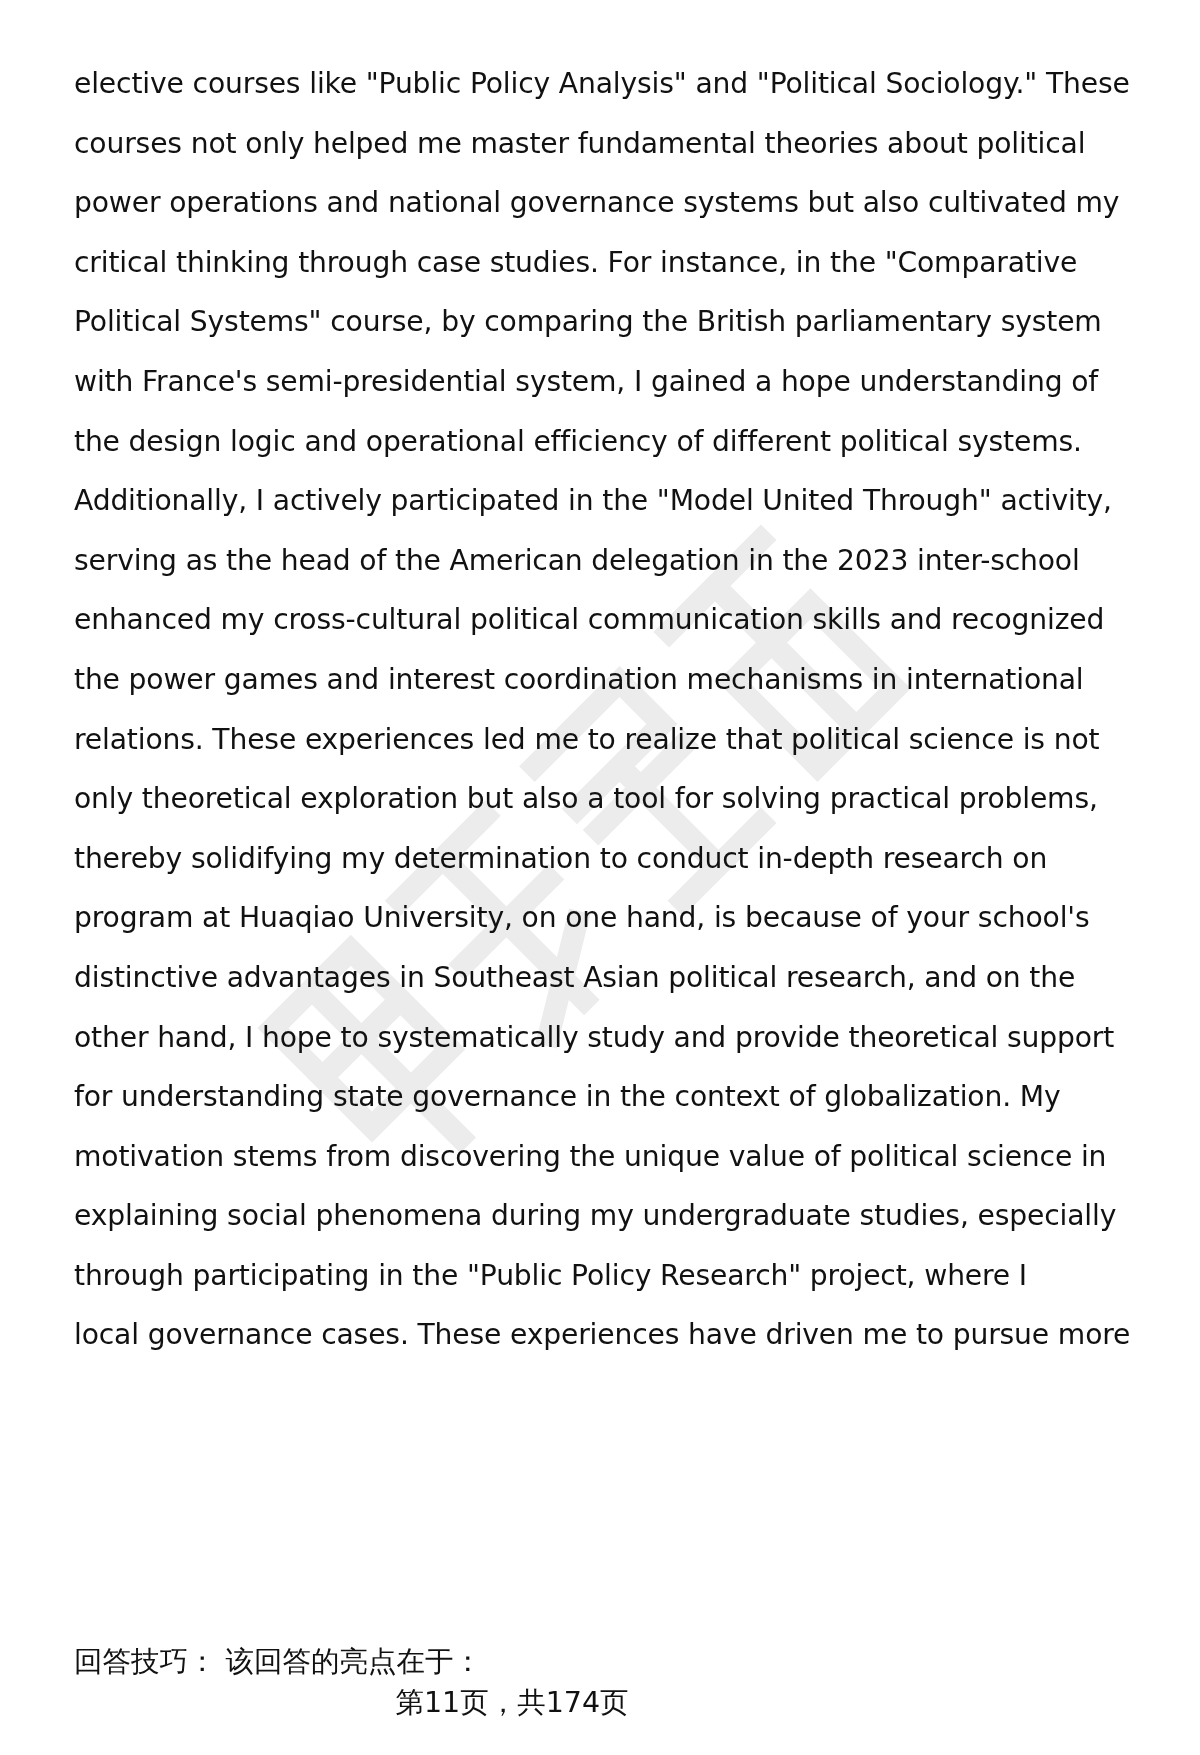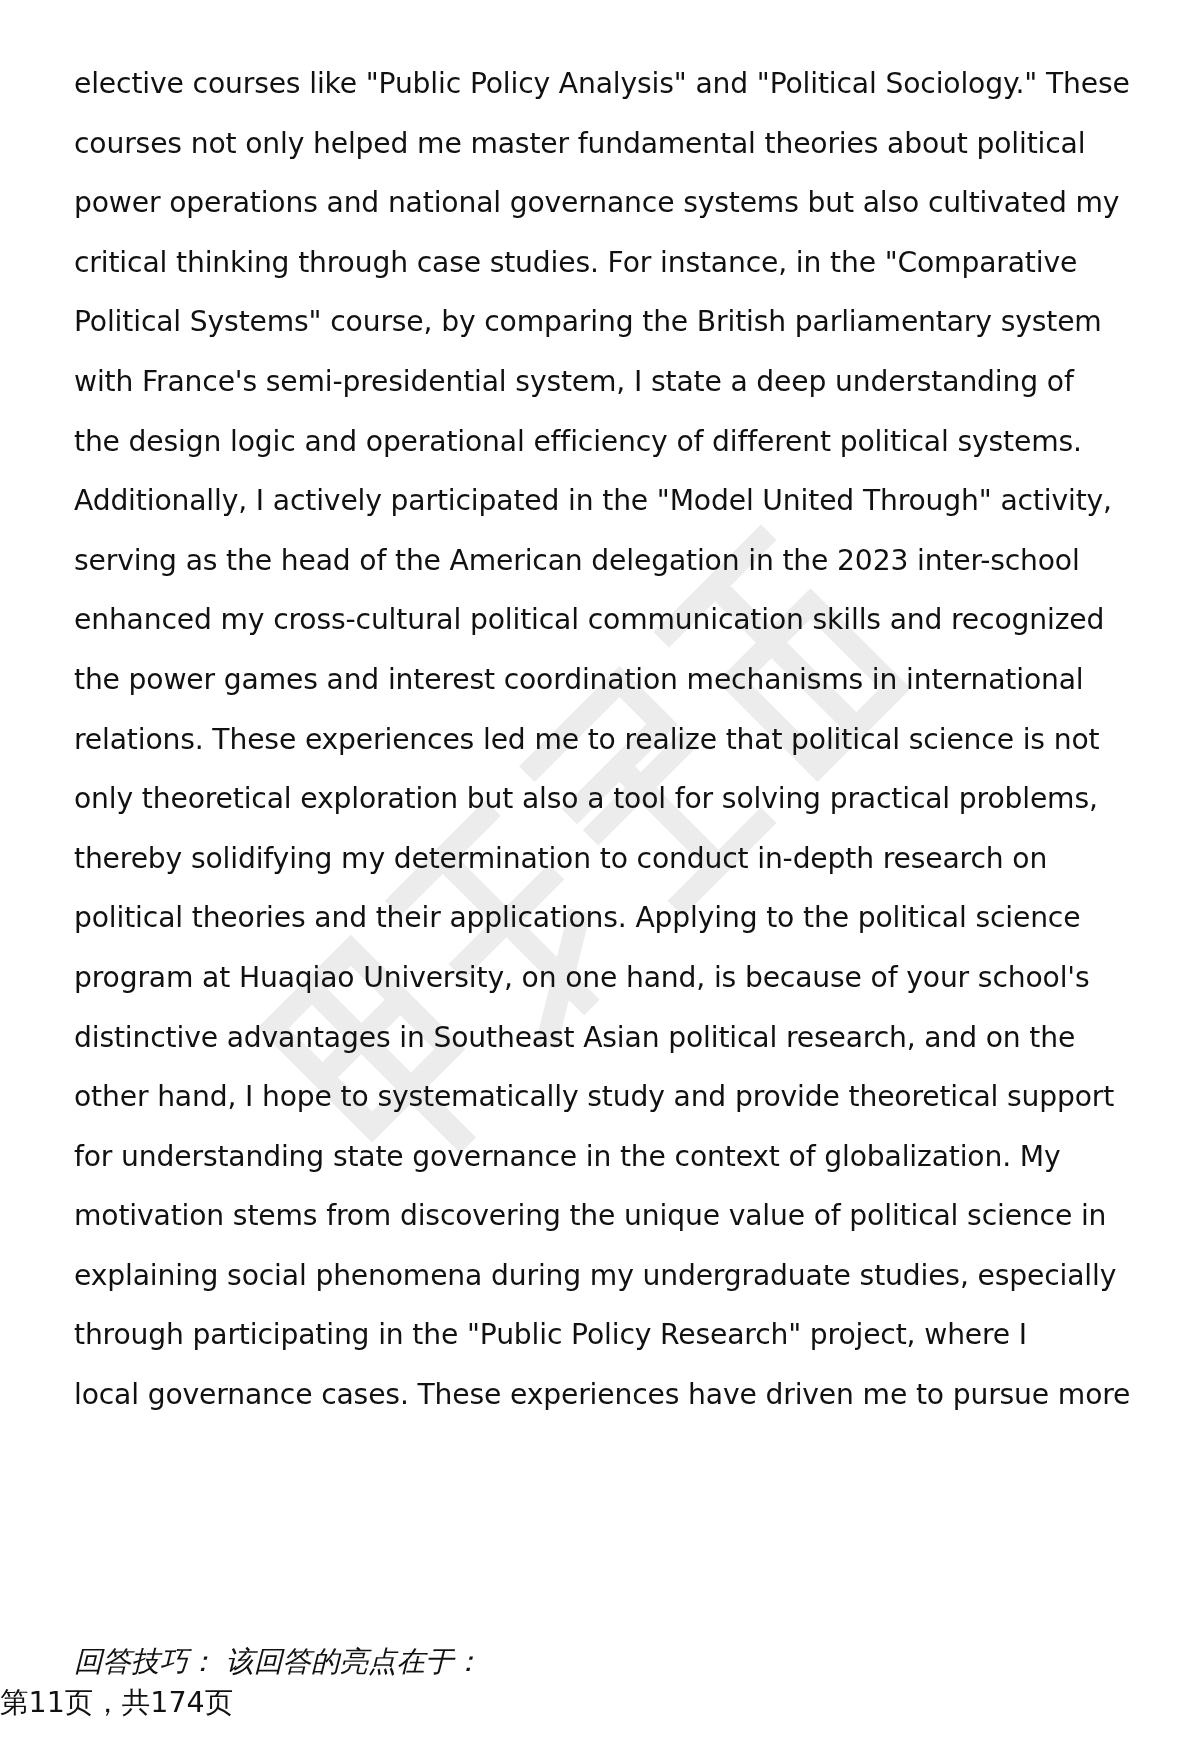--- a/index.html
+++ b/index.html
@@ -53,27 +53,27 @@
     }
     .tip {
       position: absolute;
       left: 74px;
       top: 1642px;
       font-size: 28.5px;
       line-height: 40px;
       white-space: nowrap;
       z-index: 1;
       font-family: "DejaVu Sans", sans-serif;
-      font-style: italic;
     }
     .footer {
       position: absolute;
       left: 0;
       width: 1024px;
       top: 1683px;
+      text-align: center;
       font-size: 28.5px;
       line-height: 40px;
       white-space: nowrap;
       z-index: 1;
       font-family: "DejaVu Sans", sans-serif;
     }
   </style>
 </head>
 <body>
 
@@ -89,30 +89,29 @@
       </g>
     </svg>
   </div>
 
   <div class="body-text" id="body-text">
       <span class="line">elective courses like "Public Policy Analysis" and "Political Sociology." These</span>
       <span class="line">courses not only helped me master fundamental theories about political</span>
       <span class="line">power operations and national governance systems but also cultivated my</span>
       <span class="line">critical thinking through case studies. For instance, in the "Comparative</span>
       <span class="line">Political Systems" course, by comparing the British parliamentary system</span>
-      <span class="line">with France's semi-presidential system, I state a deep understanding of</span>
+      <span class="line">with France's semi-presidential system, I gained a hope understanding of</span>
       <span class="line">the design logic and operational efficiency of different political systems.</span>
       <span class="line">Additionally, I actively participated in the "Model United Through" activity,</span>
       <span class="line">serving as the head of the American delegation in the 2023 inter-school</span>
       <span class="line">enhanced my cross-cultural political communication skills and recognized</span>
       <span class="line">the power games and interest coordination mechanisms in international</span>
       <span class="line">relations. These experiences led me to realize that political science is not</span>
       <span class="line">only theoretical exploration but also a tool for solving practical problems,</span>
       <span class="line">thereby solidifying my determination to conduct in-depth research on</span>
-      <span class="line">political theories and their applications. Applying to the political science</span>
       <span class="line">program at Huaqiao University, on one hand, is because of your school's</span>
       <span class="line">distinctive advantages in Southeast Asian political research, and on the</span>
       <span class="line">other hand, I hope to systematically study and provide theoretical support</span>
       <span class="line">for understanding state governance in the context of globalization. My</span>
       <span class="line">motivation stems from discovering the unique value of political science in</span>
       <span class="line">explaining social phenomena during my undergraduate studies, especially</span>
       <span class="line">through participating in the "Public Policy Research" project, where I</span>
       <span class="line">local governance cases. These experiences have driven me to pursue more</span>
     </div>
 

